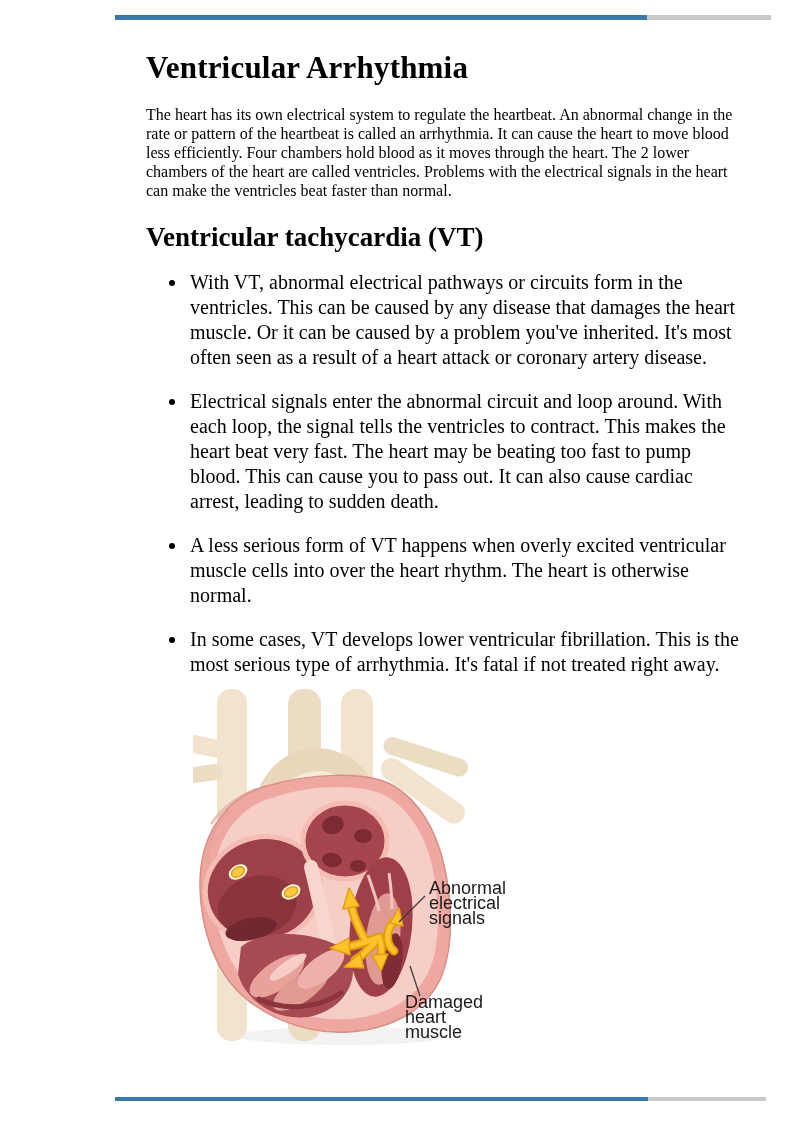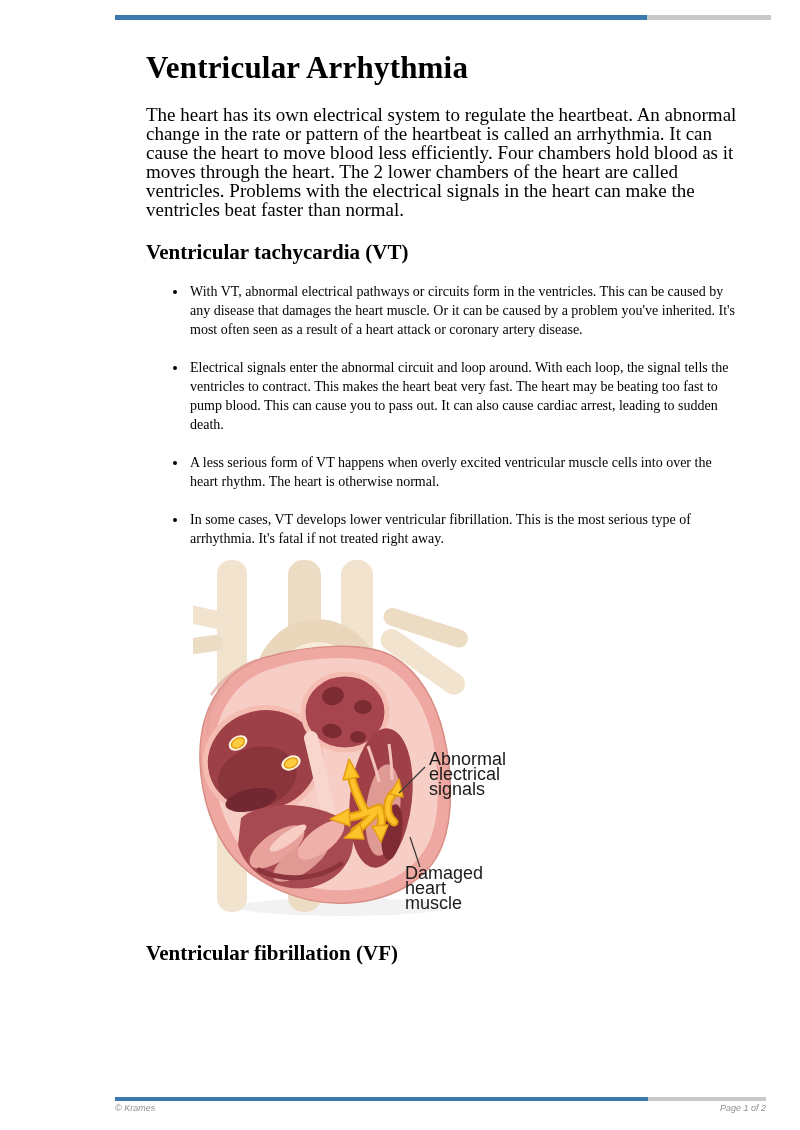--- a/index.html
+++ b/index.html
@@ -14,26 +14,26 @@
   
   .top-rule { position:absolute; left:72px; top:15px; width:656px; height:5px; display:flex; }
   .top-rule .blue { width:532px; height:5px; background:#3a78ae; }
   .top-rule .gray { flex:1; height:5px; background:#c9c9c9; }
 
   .content { position:relative; padding:50px 103px 0 103px; }
 
   h1.title {
     font-size:31px; line-height:1.15; font-weight:bold; letter-spacing:0.2px;
   }
-  p.body-text { font-size:19px; line-height:19px; }
+  p.body-text { font-size:16px; line-height:19px; }
   .intro { margin-top:19px; }
-  h2.section-heading { font-size:21px; line-height:1.2; font-weight:bold; margin-top:21px; }
+  h2.section-heading { font-size:27px; line-height:1.2; font-weight:bold; margin-top:21px; }
   .lead { margin-top:15px; }
   ul.bullets { margin-top:17px; padding-left:42px; list-style:disc; }
-  ul.bullets li { font-size:14px; line-height:19px; padding-left:2px; }
+  ul.bullets li { font-size:20px; line-height:25px; padding-left:2px; }
   ul.bullets li + li { margin-top:19px; }
 
   
   figure.heart-fig { position:relative; margin-top:12px; margin-left:47px; width:330px; height:360px; }
   figure.heart-fig svg { position:absolute; left:0; top:0; }
   .fig-label {
     position:absolute; font-family:"Liberation Sans", sans-serif;
     font-size:18px; line-height:15px; color:#1b1b1b; white-space:pre-line;
   }
   .fig-label.abnormal { left:236px; top:192px; }
@@ -193,27 +193,22 @@
       </svg>
 
       <div class="fig-label abnormal">Abnormal
 electrical
 signals</div>
       <div class="fig-label damaged">Damaged
 heart
 muscle</div>
     </figure>
 
-    <h2 class="section-heading vf-heading">Ventricular fibrillation (VF)</h2>
   </main>
 
   <footer class="footer">
     <div class="footer-rule">
       <div class="blue"></div>
       <div class="gray"></div>
     </div>
-    <div class="footer-row">
-      <span>© Krames</span>
-      <span>Page 1 of 2</span>
-    </div>
   </footer>
 
 </div>
 
 </body></html>

